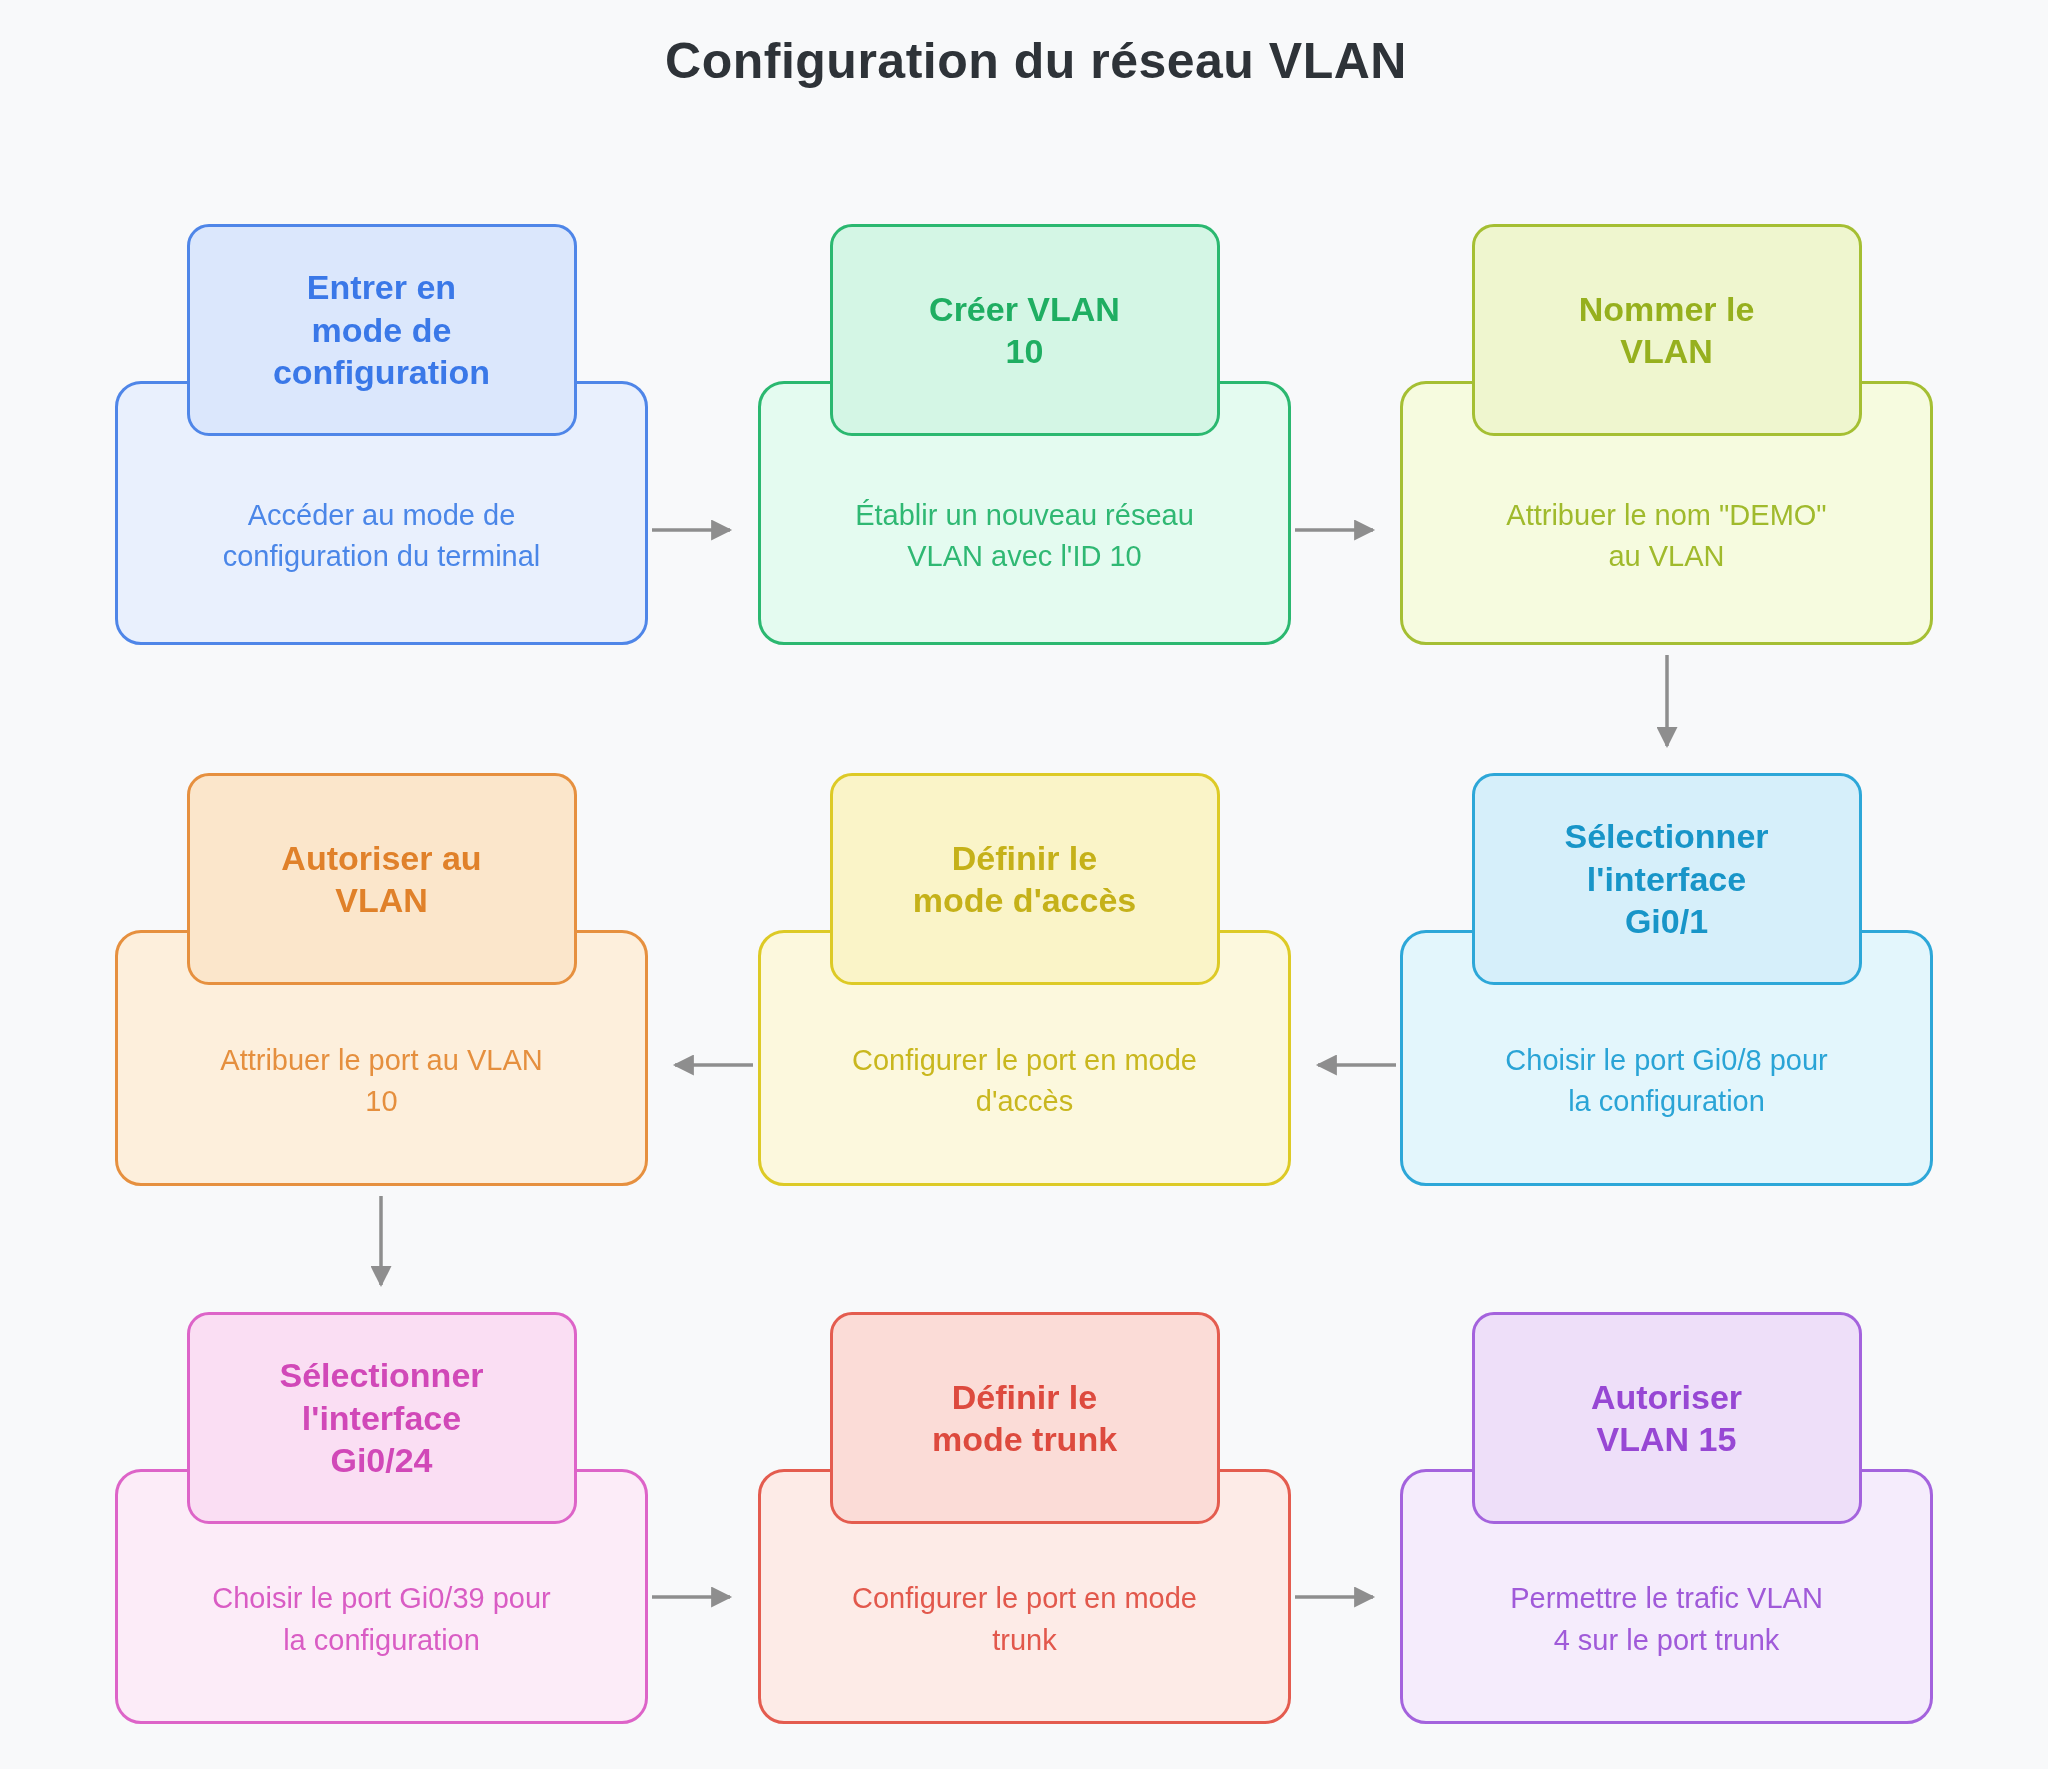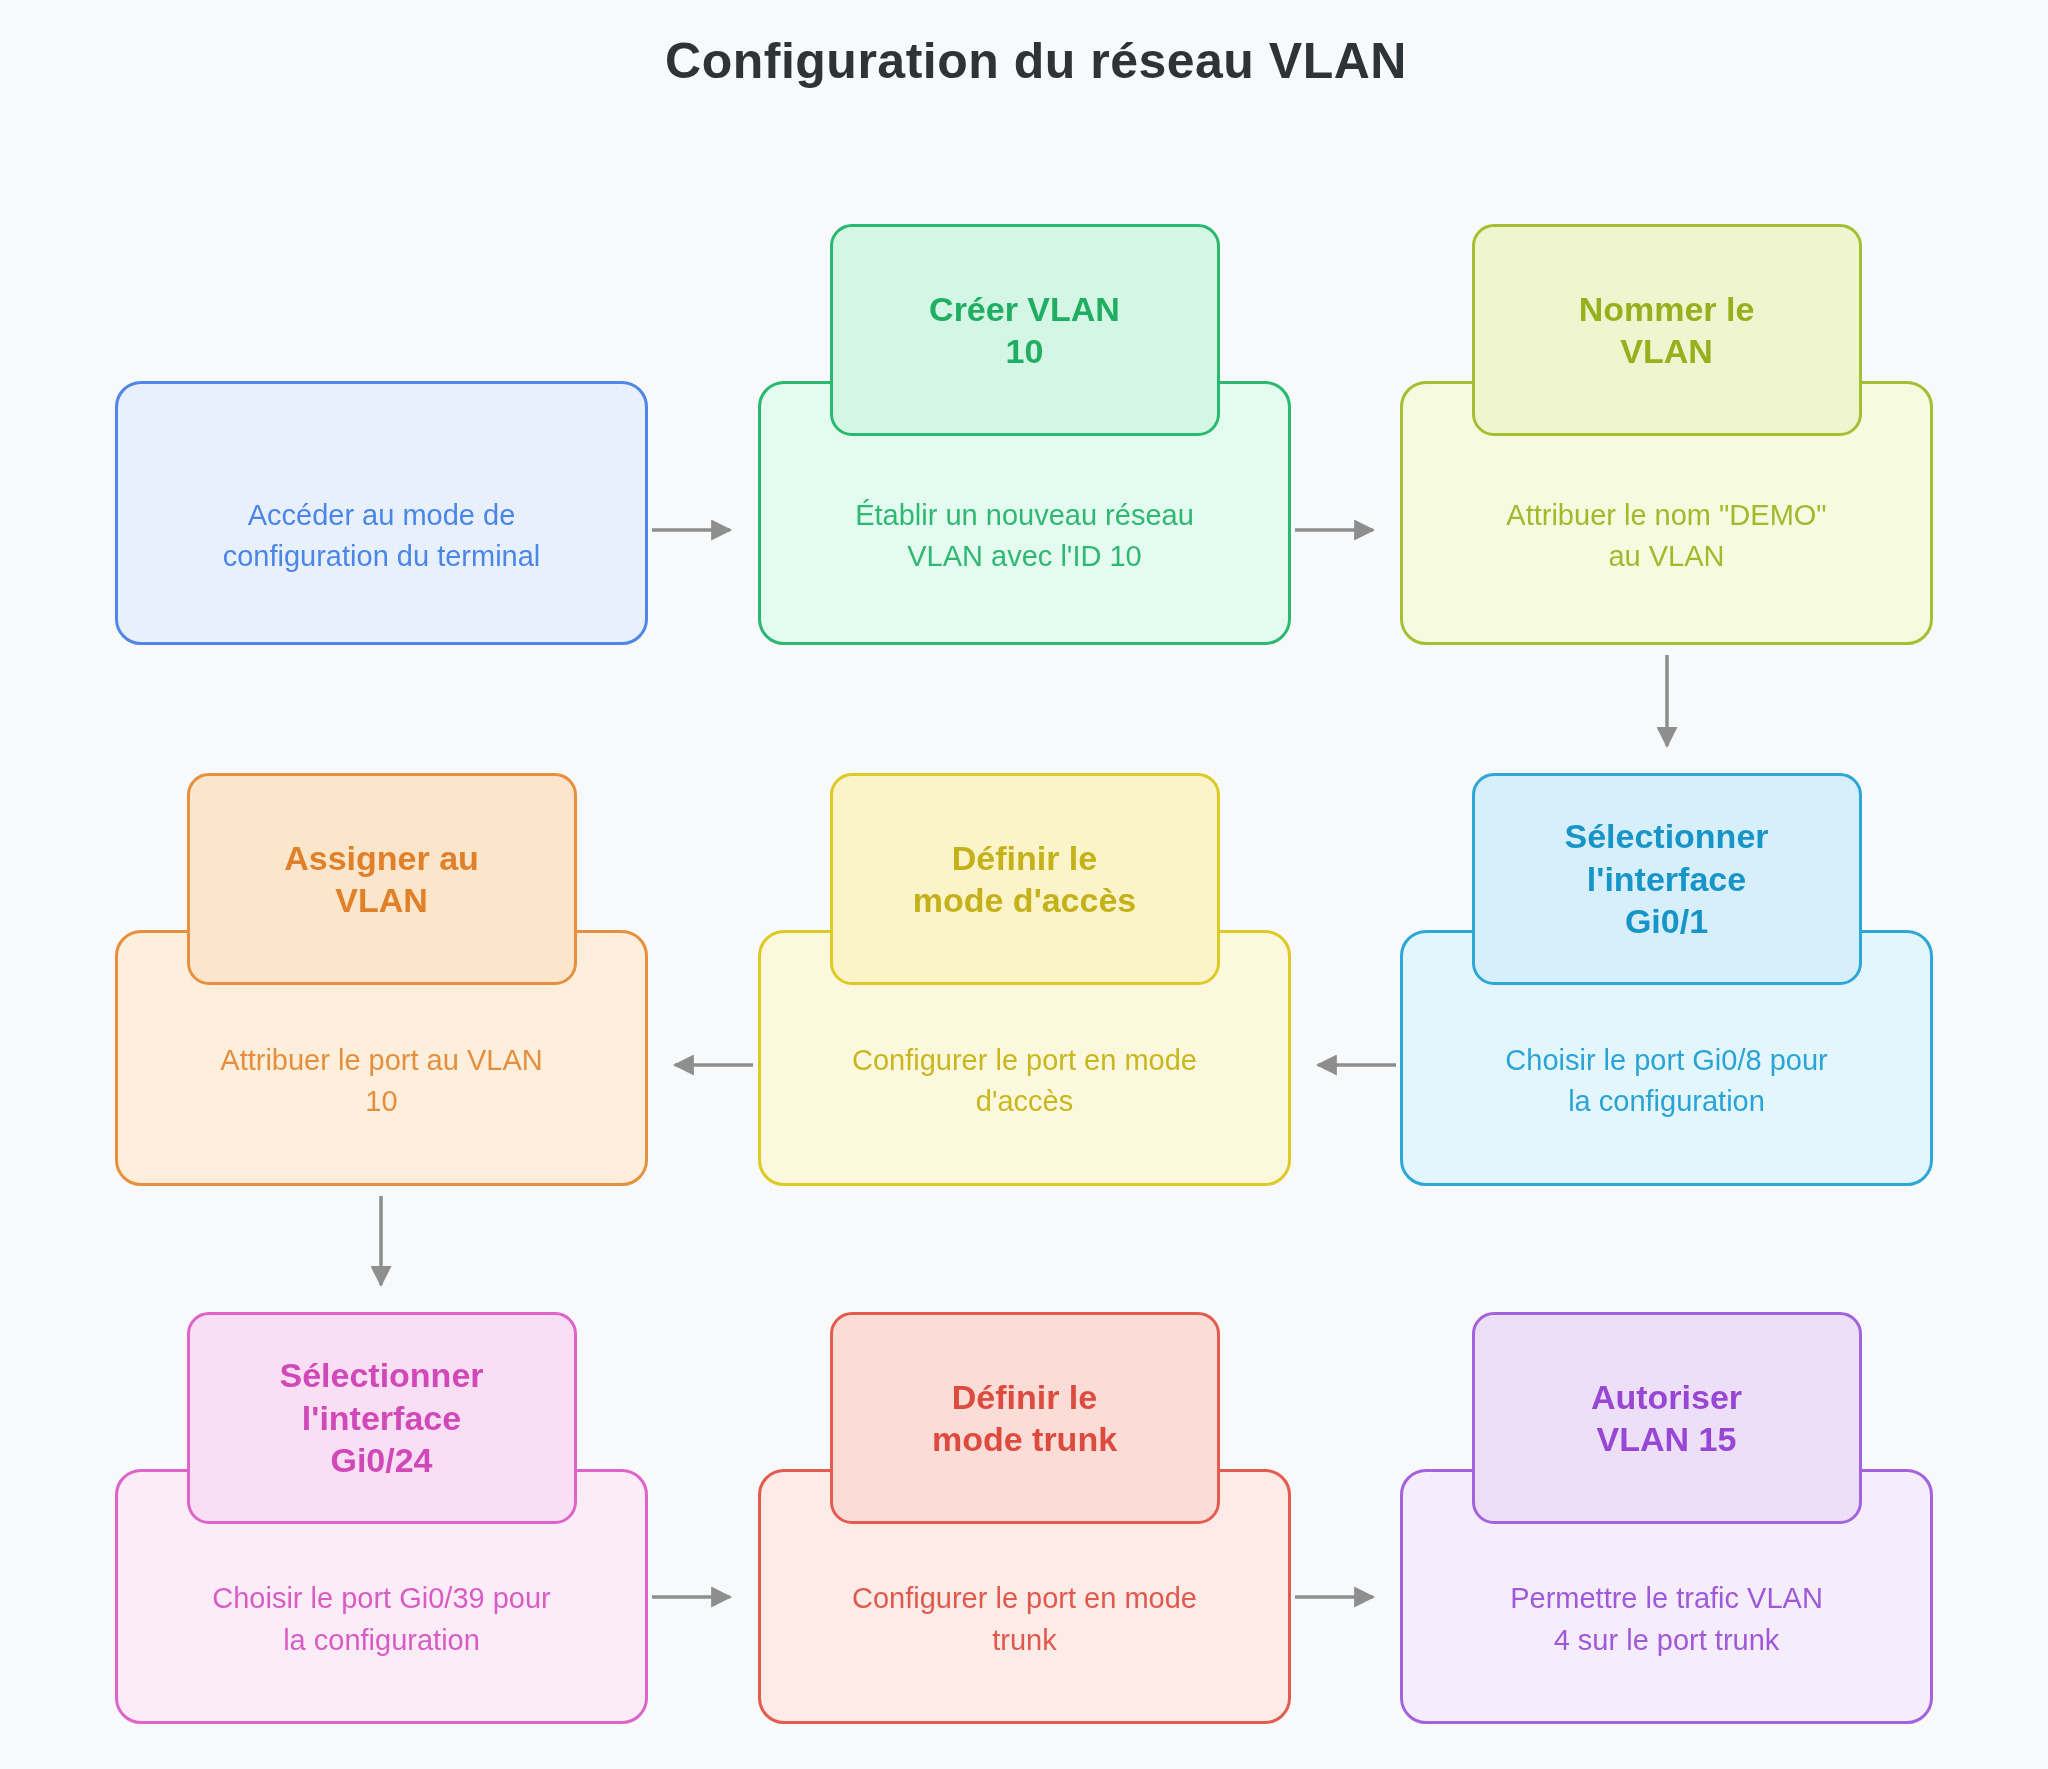--- a/index.html
+++ b/index.html
@@ -121,20 +121,25 @@
       <line x1="652" y1="1597" x2="730" y2="1597" marker-end="url(#arrowhead)"></line>
       <line x1="1295" y1="1597" x2="1373" y2="1597" marker-end="url(#arrowhead)"></line>
     </g>
   </svg>
 
   <div class="step pos-r1c1" style="--border: #4f86e8; --header-bg: #dbe7fc; --body-bg: #e9f0fd; --title: #3a78e8; --text: #4a86e8;">
     <div class="step-body">
       <div class="step-desc">Accéder au mode de
 configuration du terminal</div>
     </div>
+    <div class="step-header">
+      <div class="step-title">Entrer en
+mode de
+configuration</div>
+    </div>
   </div>
 
   <div class="step pos-r1c2" style="--border: #2bb870; --header-bg: #d4f6e5; --body-bg: #e4fbf0; --title: #1fae62; --text: #2fb873;">
     <div class="step-body">
       <div class="step-desc">Établir un nouveau réseau
 VLAN avec l'ID 10</div>
     </div>
     <div class="step-header">
       <div class="step-title">Créer VLAN
 10</div>
@@ -174,21 +179,21 @@
 mode d'accès</div>
     </div>
   </div>
 
   <div class="step pos-r2c1" style="--border: #e6903f; --header-bg: #fbe6cb; --body-bg: #fdefdc; --title: #e0812a; --text: #e58f3e;">
     <div class="step-body">
       <div class="step-desc">Attribuer le port au VLAN
 10</div>
     </div>
     <div class="step-header">
-      <div class="step-title">Assigner au
+      <div class="step-title">Autoriser au
 VLAN</div>
     </div>
   </div>
 
   <div class="step pos-r3c1" style="--border: #dd64c8; --header-bg: #fadef3; --body-bg: #fcecf8; --title: #d148b8; --text: #d95cc4;">
     <div class="step-body">
       <div class="step-desc">Choisir le port Gi0/39 pour
 la configuration</div>
     </div>
     <div class="step-header">

